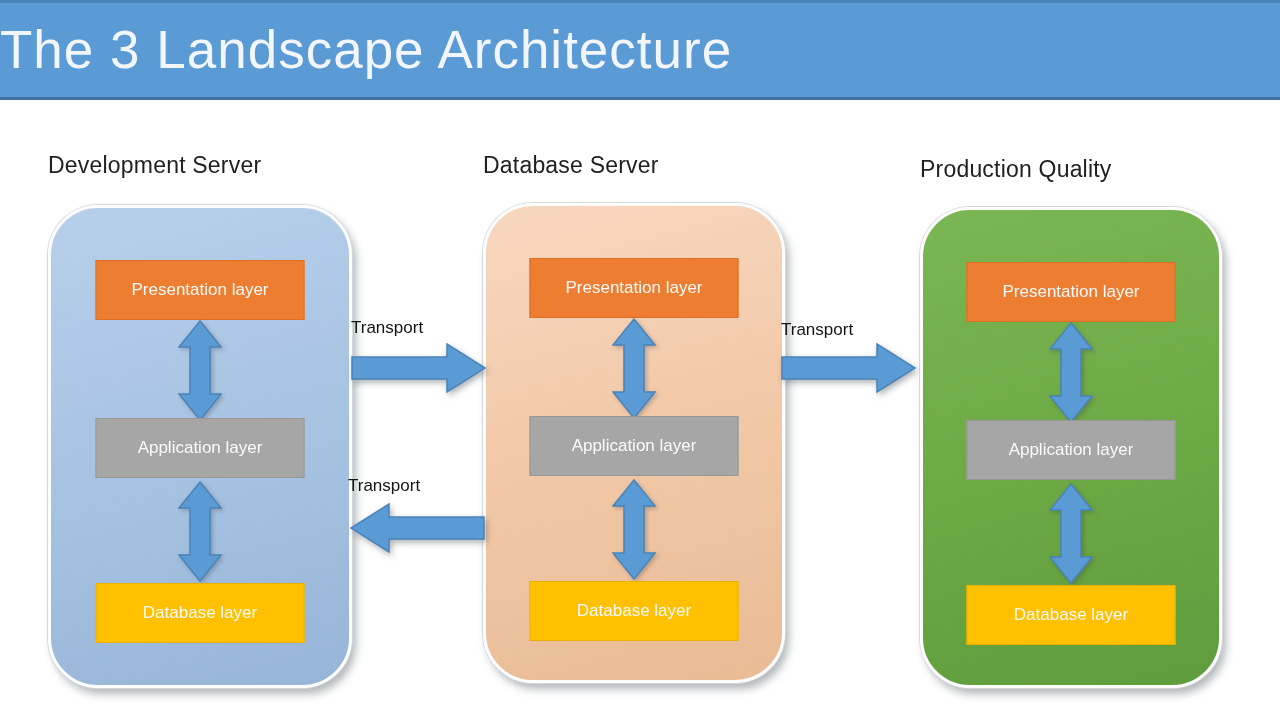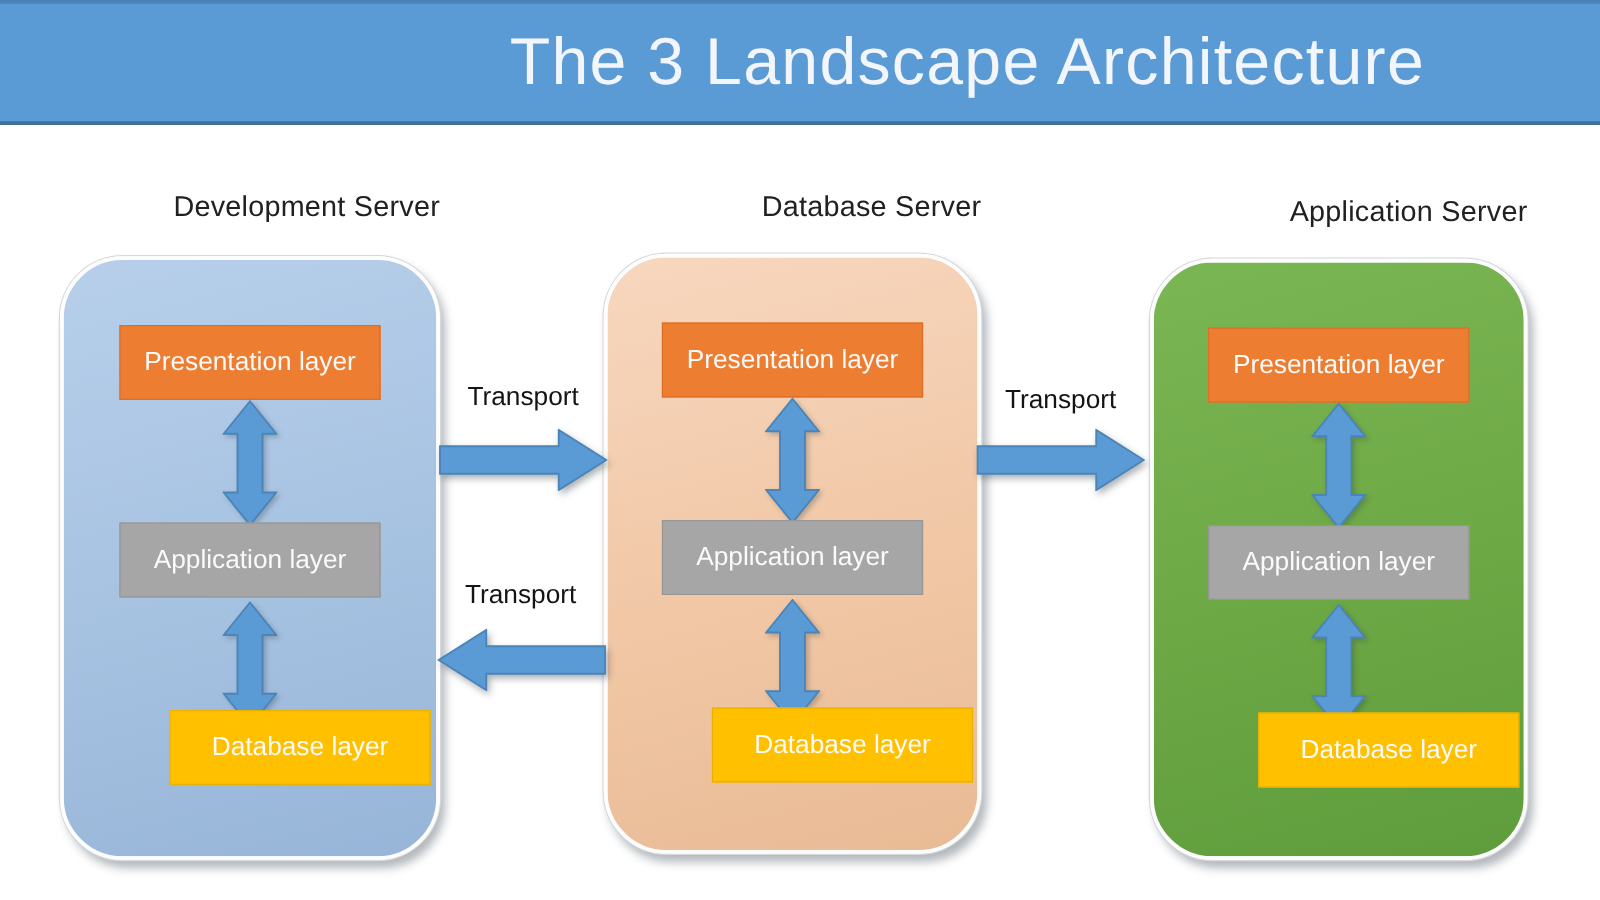--- a/index.html
+++ b/index.html
@@ -19,35 +19,35 @@
     width: 1280px; height: 100px;
     box-sizing: border-box;
     background: #5B9BD5;
     border-top: 3px solid #4C83B8;
     border-bottom: 3px solid #41719C;
   }
   .header-title {
     width: 100%;
     height: 94px;
     line-height: 94px;
-    text-align: right;
+    text-align: left;
     box-sizing: border-box;
     padding-right: 140px;
     font-size: 53px;
     font-weight: 300;
     letter-spacing: 1px;
     color: #F2F6FB;
     white-space: nowrap;
   }
 
   
   .server-title {
     position: absolute;
     height: 30px;
-    text-align: right;
+    text-align: left;
     font-size: 23px;
     color: #212121;
     letter-spacing: 0.2px;
     white-space: nowrap;
   }
   .server-title.dev  { left: 48px;  width: 304px; top: 152px; }
   .server-title.qa   { left: 483px; width: 302px; top: 152px; }
   .server-title.prod { left: 920px; width: 302px; top: 156px; }
 
   
@@ -74,27 +74,27 @@
   .layer-box {
     position: absolute;
     left: 50%;
     transform: translateX(-50%);
     width: 209px;
     height: 60px;
     box-sizing: border-box;
     display: flex;
     align-items: center;
     justify-content: center;
-    font-size: 21px;
+    font-size: 17px;
     color: #FAFAFA;
     white-space: nowrap;
   }
   .layer-box.presentation { top: 52px;  background: #ED7D31; border: 1px solid #DC6F26; }
   .layer-box.application  { top: 210px; background: #A6A6A6; border: 1px solid #969696; }
-  .layer-box.database     { top: 360px; background: #FFC000; border: 1px solid #E9B000; margin-left: 40px; }
+  .layer-box.database     { top: 375px; background: #FFC000; border: 1px solid #E9B000; }
 
   
   .v-arrow {
     position: absolute;
     left: 50%;
     transform: translateX(-50%);
     filter: drop-shadow(2px 2px 2px rgba(50,60,70,0.3));
   }
   .v-arrow.top    { top: 112px; }
   .v-arrow.bottom { top: 273px; }
@@ -103,41 +103,41 @@
   .h-arrow {
     position: absolute;
     filter: drop-shadow(2px 3px 3px rgba(50,60,70,0.4));
   }
   .h-arrow.t1 { left: 351px; top: 343px; }
   .h-arrow.t2 { left: 348px; top: 503px; }
   .h-arrow.t3 { left: 781px; top: 343px; }
 
   .transport-label {
     position: absolute;
-    text-align: center;
-    font-size: 21px;
+    font-size: 17px;
     color: #141414;
     white-space: nowrap;
+    margin-top: 12px;
   }
   .transport-label.t1 { left: 351px; width: 135px; top: 306px; }
   .transport-label.t2 { left: 348px; width: 137px; top: 464px; }
   .transport-label.t3 { left: 781px; width: 135px; top: 308px; }
 </style>
 </head>
 <body>
 
 <div class="slide">
 
   <div class="header-bar">
     <div class="header-title">The 3 Landscape Architecture</div>
   </div>
 
   <div class="server-title dev">Development Server</div>
   <div class="server-title qa">Database Server</div>
-  <div class="server-title prod">Application Server</div>
+  <div class="server-title prod">Production Quality</div>
 
   <div class="server-container dev">
     <div class="layer-box presentation">Presentation layer</div>
     <svg class="v-arrow top" width="44" height="101" viewBox="0 0 44 101">
       <polygon points="22,1 43,27 32,27 32,74 43,74 22,100 1,74 12,74 12,27 1,27" fill="#5B9BD5" stroke="#4A84B8" stroke-width="1.5"></polygon>
     </svg>
     <div class="layer-box application">Application layer</div>
     <svg class="v-arrow bottom" width="44" height="101" viewBox="0 0 44 101">
       <polygon points="22,1 43,27 32,27 32,74 43,74 22,100 1,74 12,74 12,27 1,27" fill="#5B9BD5" stroke="#4A84B8" stroke-width="1.5"></polygon>
     </svg>

